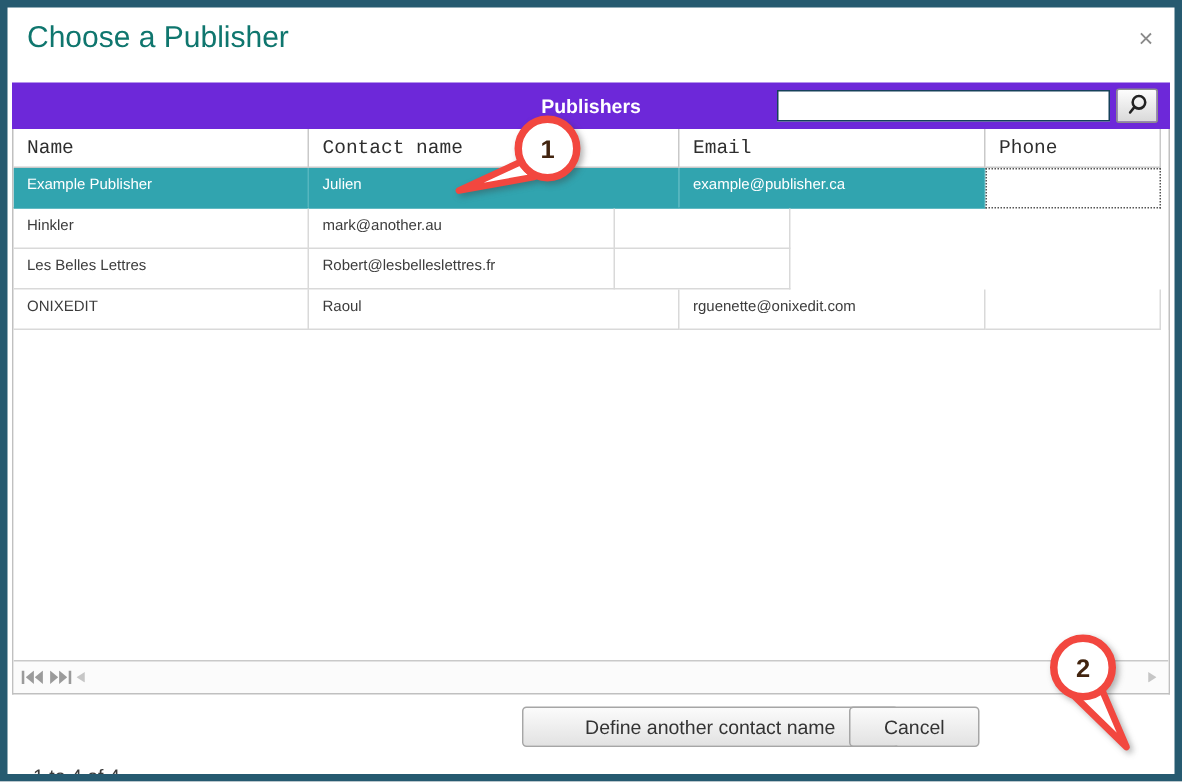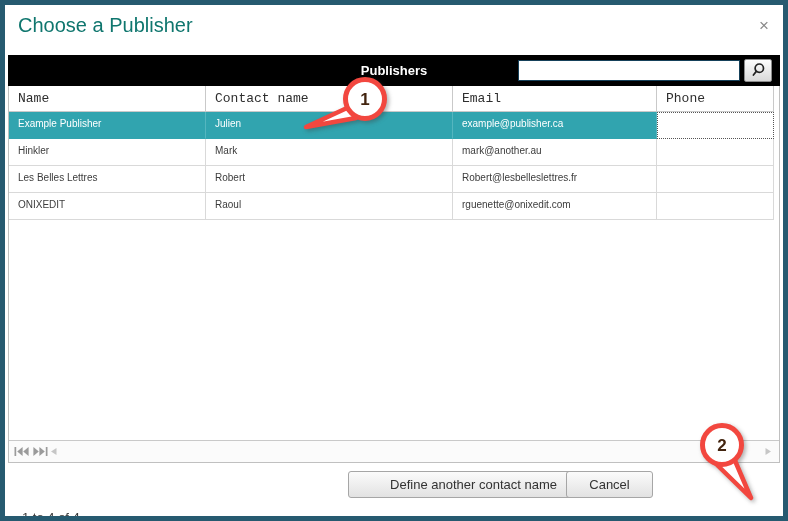--- a/index.html
+++ b/index.html
@@ -2,21 +2,21 @@
 <html><head>
 <meta charset="utf-8">
 <style>
   html,body{margin:0;padding:0;background:#ffffff;font-family:"Liberation Sans",sans-serif;}
   .dialog{position:relative;width:788px;height:521px;background:#fff;border:5px solid #265a70;
           box-sizing:border-box;overflow:hidden;box-shadow:0 0 0 1px #cfcfcf;}
   .title{position:absolute;left:13px;top:9px;font-size:20px;color:#0f766e;white-space:nowrap;}
   .close{position:absolute;right:14px;top:12px;font-size:17px;color:#8a8a8a;line-height:1;cursor:pointer;}
 
   .grid{position:absolute;left:3px;top:50px;width:772px;height:408px;box-sizing:border-box;}
-  .caption{position:relative;height:31px;background:#000000;}
+  .caption{position:relative;height:31px;background:#6d28d9;}
   .caption-text{position:absolute;left:0;right:0;top:8px;text-align:center;color:#fff;font-weight:bold;font-size:13px;}
   .search-input{position:absolute;left:510px;top:5px;width:222px;height:21px;box-sizing:border-box;
                 border:1px solid #16415a;padding:0 4px;font-size:13px;background:#fff;}
   .search-btn{position:absolute;left:736px;top:4px;width:28px;height:23px;box-sizing:border-box;
               border:1px solid #8d8d8d;border-radius:2px;background:linear-gradient(#fdfdfd,#d9d9d9);
               display:flex;align-items:center;justify-content:center;cursor:pointer;padding:0;}
 
   .grid-body{position:absolute;top:31px;left:0;right:0;bottom:0;border:1px solid #c0c0c0;border-top:none;
              box-sizing:border-box;display:flex;flex-direction:column;background:#fff;overflow:hidden;}
   .thead{display:flex;height:26px;flex:0 0 auto;}
@@ -79,28 +79,26 @@
 
       <div class="tr sel">
         <div class="td c0">Example Publisher</div>
         <div class="td c1">Julien</div>
         <div class="td c2">example@publisher.ca</div>
         <div class="td c3 phone-editor"></div>
       </div>
 
       <div class="tr">
         <div class="td c0">Hinkler</div>
-        <div class="td c1">Mark</div>
         <div class="td c2">mark@another.au</div>
         <div class="td c3"></div>
       </div>
 
       <div class="tr">
         <div class="td c0">Les Belles Lettres</div>
-        <div class="td c1">Robert</div>
         <div class="td c2">Robert@lesbelleslettres.fr</div>
         <div class="td c3"></div>
       </div>
 
       <div class="tr">
         <div class="td c0">ONIXEDIT</div>
         <div class="td c1">Raoul</div>
         <div class="td c2">rguenette@onixedit.com</div>
         <div class="td c3"></div>
       </div>

